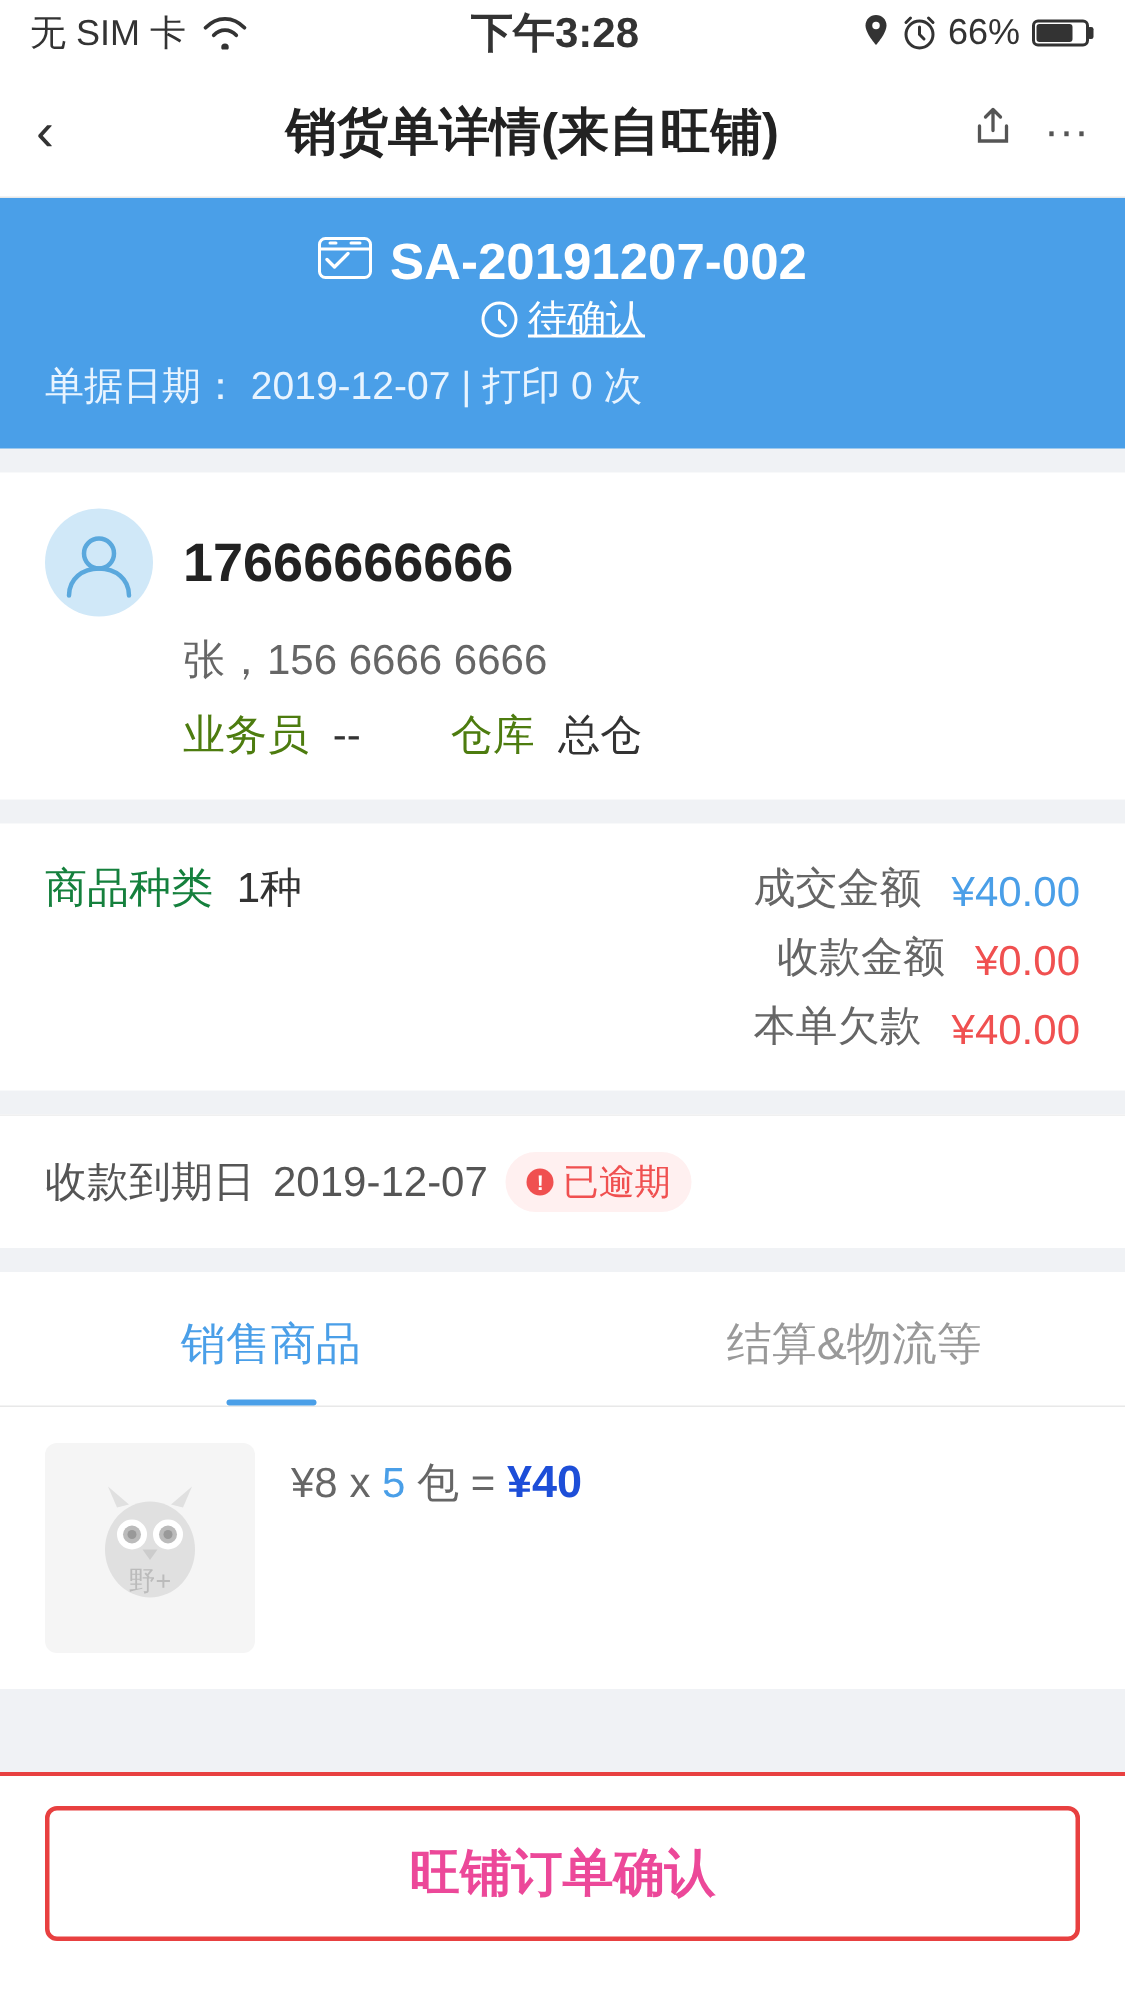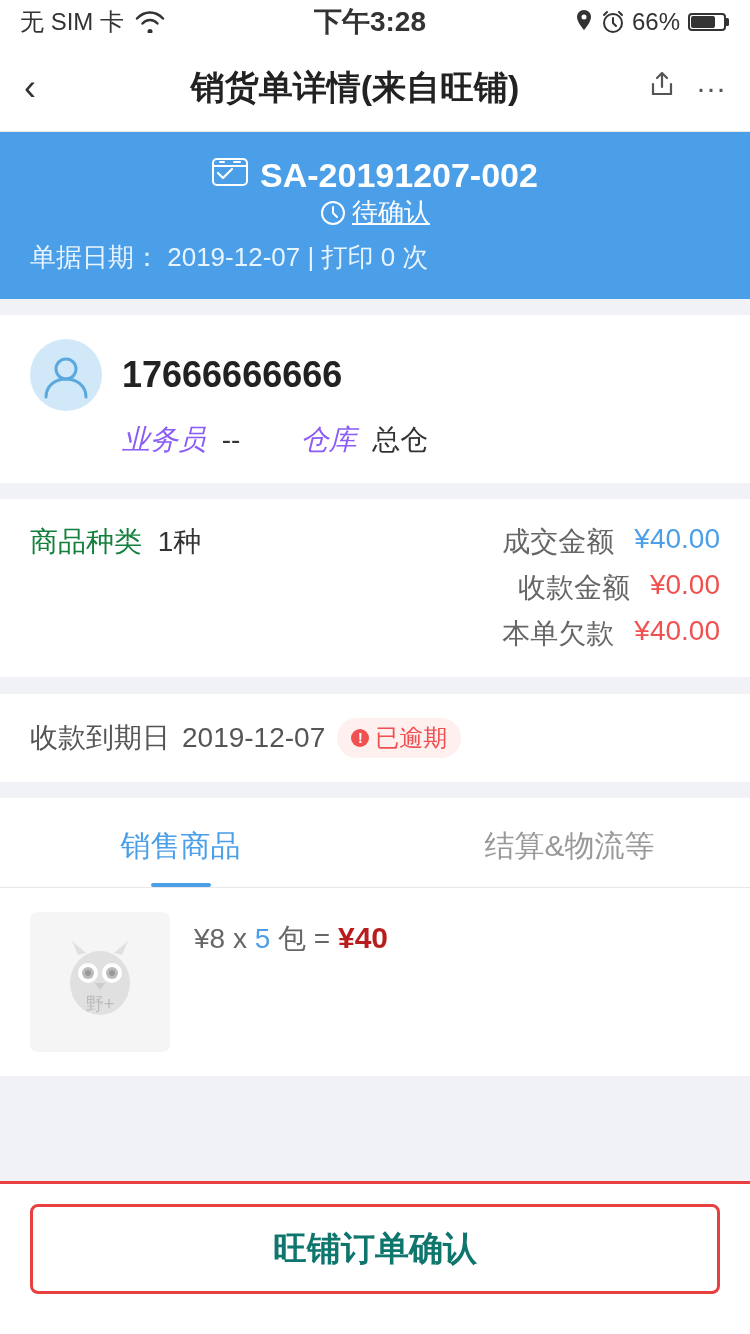--- a/index.html
+++ b/index.html
@@ -135,21 +135,21 @@
       padding-left: 92px;
       margin-bottom: 12px;
     }
     .customer-meta {
       display: flex;
       gap: 60px;
       padding-left: 92px;
       font-size: 28px;
       color: #666;
     }
-    .meta-label { color: #8b5cf6; margin-right: 8px; font-style: italic; }
+    .meta-label { color: #4d7c0f; margin-right: 8px; }
     .meta-value { color: #333; }
 
     
     .stats-block {
       background: #fff;
       padding: 24px 30px;
       margin-top: 16px;
       display: flex;
       justify-content: space-between;
       align-items: flex-start;
@@ -163,21 +163,21 @@
     .stats-right {
       display: flex;
       flex-direction: column;
       align-items: flex-end;
       gap: 8px;
       font-size: 28px;
     }
     .stats-row {
       display: flex;
       gap: 20px;
-      align-items: flex-start;
+      align-items: flex-end;
     }
     .stats-row-label { color: #666; }
     .stats-row-value { color: #4a9fe8; font-weight: 500; }
     .stats-row-value.red { color: #f05050; }
 
     
     .due-block {
       background: #fff;
       padding: 24px 30px;
       margin-top: 16px;
@@ -275,21 +275,21 @@
       font-size: 30px;
       color: #333;
       font-weight: 500;
       margin-bottom: 14px;
     }
     .product-price {
       font-size: 28px;
       color: #666;
     }
     .product-price .qty { color: #4a9fe8; }
-    .product-price .total { color: #b91c1c; font-weight: 600; font-size: 30px; }
+    .product-price .total { color: #1d4ed8; font-weight: 600; font-size: 30px; }
 
     
     .content-spacer {
       height: 200px;
       background: #f0f2f5;
     }
 
     
     .bottom-bar {
       position: fixed;
@@ -300,21 +300,21 @@
       padding: 20px 30px 40px;
       border-top: 3px solid #e84040;
     }
     .confirm-btn {
       width: 100%;
       height: 90px;
       background: #fff;
       border: 3px solid #e84040;
       border-radius: 8px;
       font-size: 34px;
-      color: #0f766e;
+      color: #ec4899;
       font-weight: 600;
       cursor: pointer;
       display: flex;
       align-items: center;
       justify-content: center;
     }
 
     
   </style>
 </head>
@@ -394,20 +394,21 @@
 <div class="customer-block">
   <div class="customer-main">
     <div class="customer-avatar">
       <svg width="48" height="48" viewBox="0 0 48 48" fill="none">
         <circle cx="24" cy="18" r="10" stroke="#5aa8dd" stroke-width="3" fill="none"></circle>
         <path d="M4 46c0-11 9-18 20-18s20 7 20 18" stroke="#5aa8dd" stroke-width="3" fill="none" stroke-linecap="round"></path>
       </svg>
     </div>
     <div class="customer-phone">17666666666</div>
   </div>
+  <div class="customer-sub">张，156 6666 6666</div>
   <div class="customer-meta">
     <div>
       <span class="meta-label">业务员</span>
       <span class="meta-value">--</span>
     </div>
     <div>
       <span class="meta-label">仓库</span>
       <span class="meta-value">总仓</span>
     </div>
   </div>

